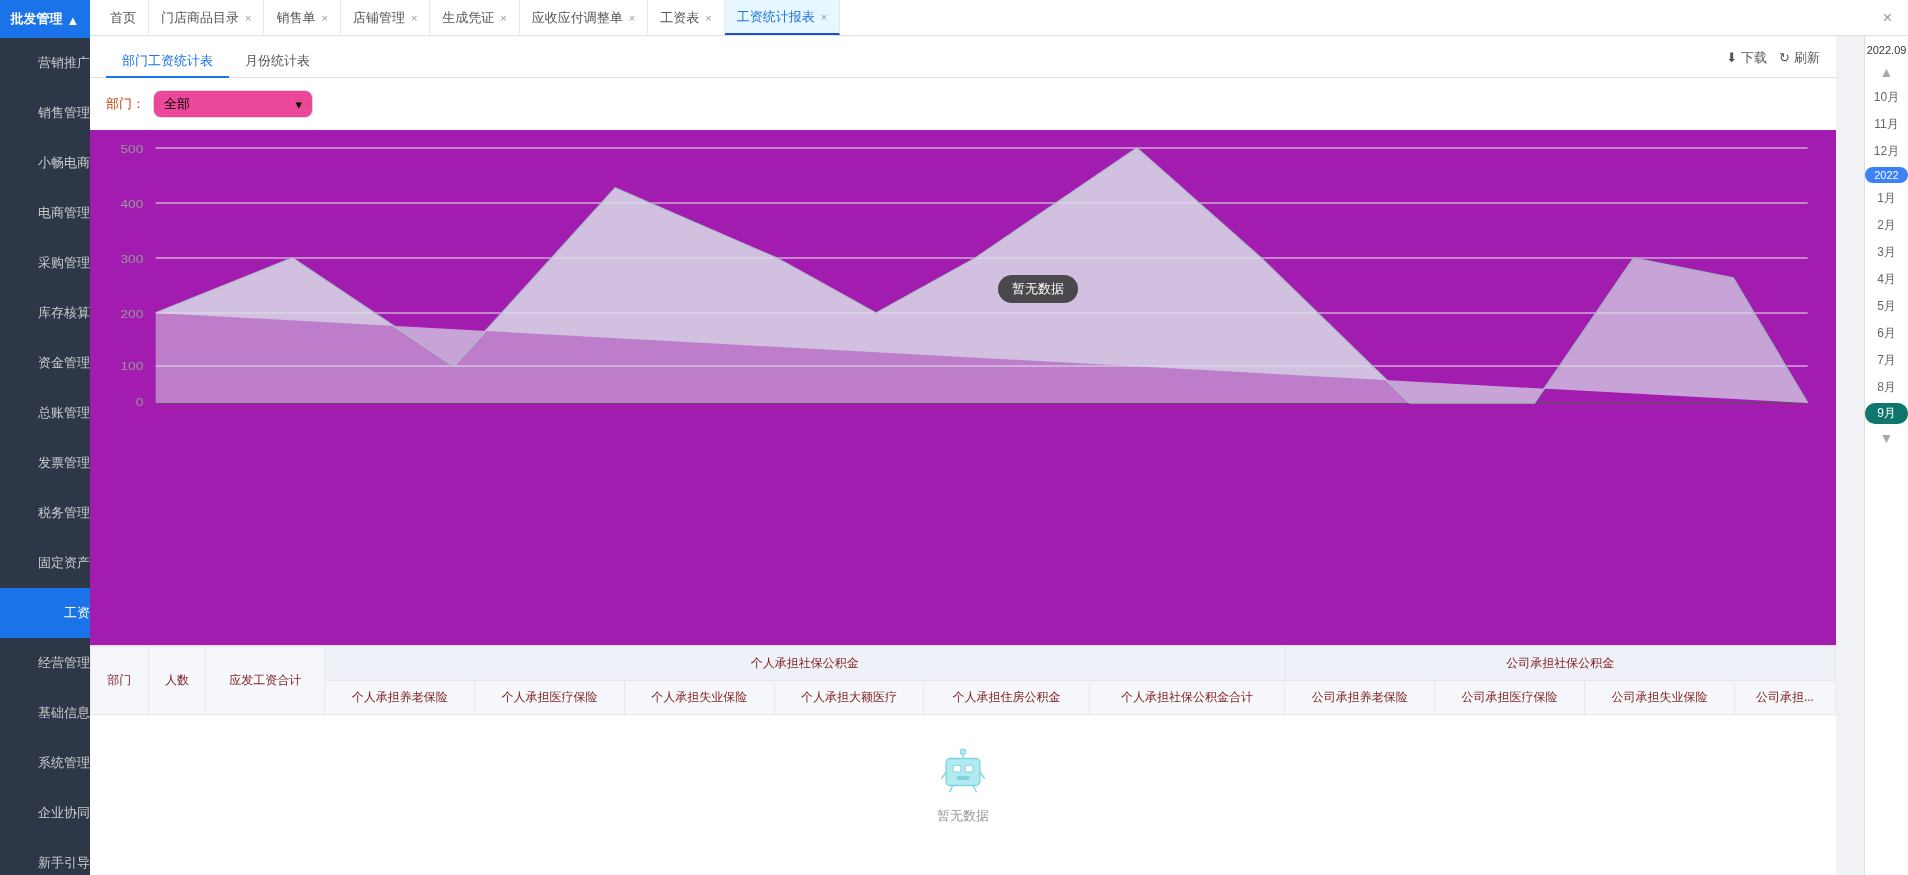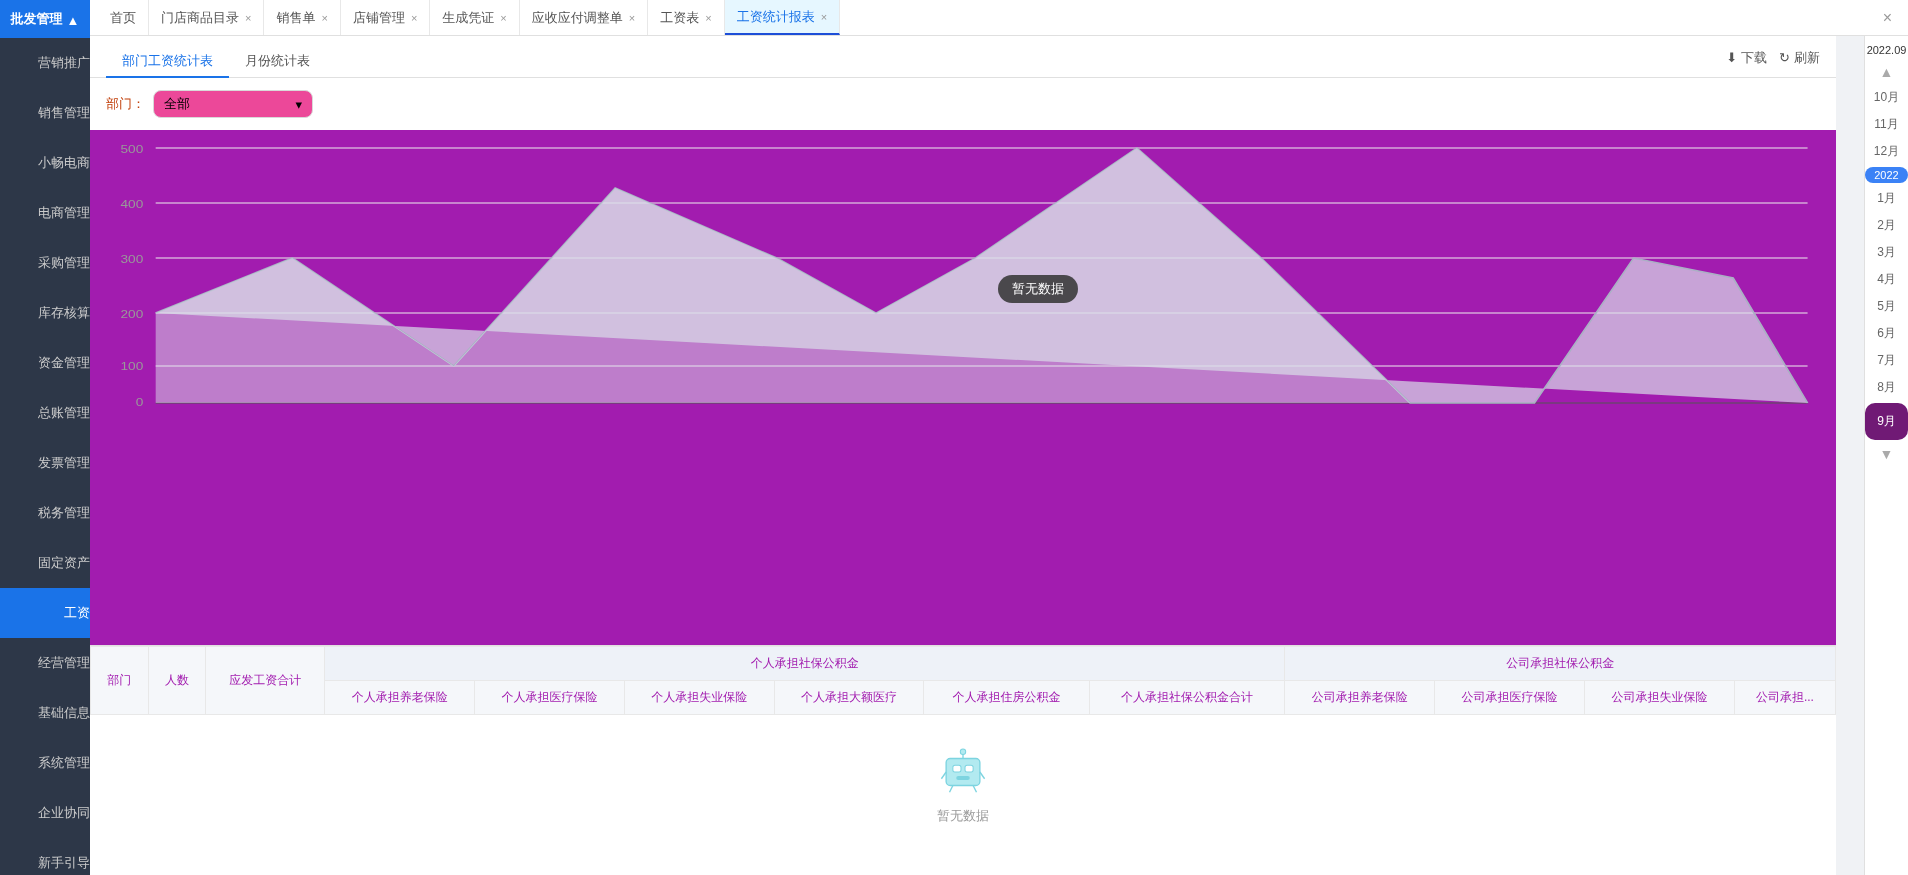--- a/index.html
+++ b/index.html
@@ -220,21 +220,21 @@
       width: 100%;
     }
     thead tr {
       background: #f5f7fa;
     }
     th {
       border: 1px solid #e8e8e8;
       padding: 8px 10px;
       text-align: center;
       font-weight: normal;
-      color: #a21caf;
+      color: #7f1d1d;
       white-space: nowrap;
     }
     th.group-header {
       background: #eef2f8;
     }
 
     
     .empty-state {
       display: flex;
       flex-direction: column;
@@ -278,25 +278,25 @@
     }
     .timeline-item.year-badge {
       background: #3b82f6;
       color: white;
       border-radius: 10px;
       margin: 2px 4px;
       padding: 2px 6px;
       font-size: 11px;
     }
     .timeline-item.active-month {
-      background: #701a75;
+      background: #0f766e;
       color: white;
       border-radius: 10px;
       margin: 2px 4px;
-      padding: 10px 6px;
+      padding: 2px 6px;
       font-size: 12px;
     }
     .timeline-nav {
       font-size: 14px;
       color: #aaa;
       cursor: pointer;
       padding: 4px;
     }
   </style>
 </head>

